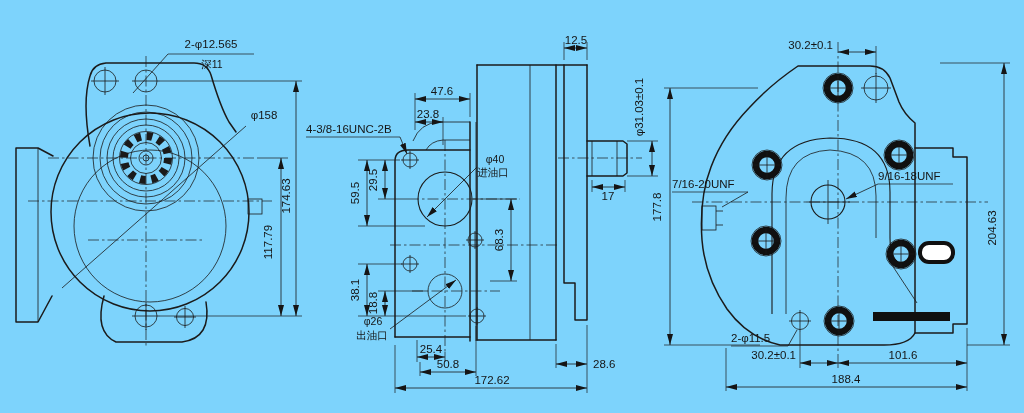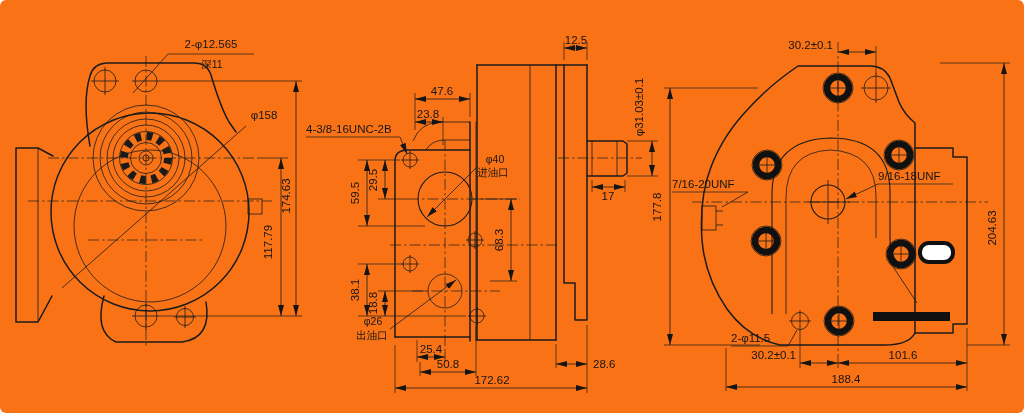--- a/index.html
+++ b/index.html
@@ -1,16 +1,16 @@
 <!DOCTYPE html>
 <html><head>
 <meta charset="utf-8">
 <style>
   html,body{margin:0;padding:0;background:#ffffff;}
-  #canvas{width:1024px;height:413px;background:#f97316;position:relative;overflow:hidden;border-radius:6px;}
+  #canvas{width:1024px;height:413px;background:#7dd3fc;position:relative;overflow:hidden;}
   svg{display:block;}
   .ol  {fill:none;stroke:#1b1b1b;stroke-width:1.5;stroke-linejoin:round;stroke-linecap:round;}
   .md  {fill:none;stroke:#1b1b1b;stroke-width:1.1;stroke-linejoin:round;}
   .thin{fill:none;stroke:#1b1b1b;stroke-width:0.8;}
   .cl  {fill:none;stroke:#1b1b1b;stroke-width:0.7;stroke-dasharray:11 3 2.5 3;}
   .ext {fill:none;stroke:#1b1b1b;stroke-width:0.7;}
   .dim {fill:none;stroke:#1b1b1b;stroke-width:0.8;}
   .lead{fill:none;stroke:#1b1b1b;stroke-width:0.8;}
   .teeth{fill:none;stroke:#1b1b1b;stroke-width:8;stroke-dasharray:5.8 5.72;}
   .slot{fill:#ffffff;stroke:#101010;stroke-width:4;}

